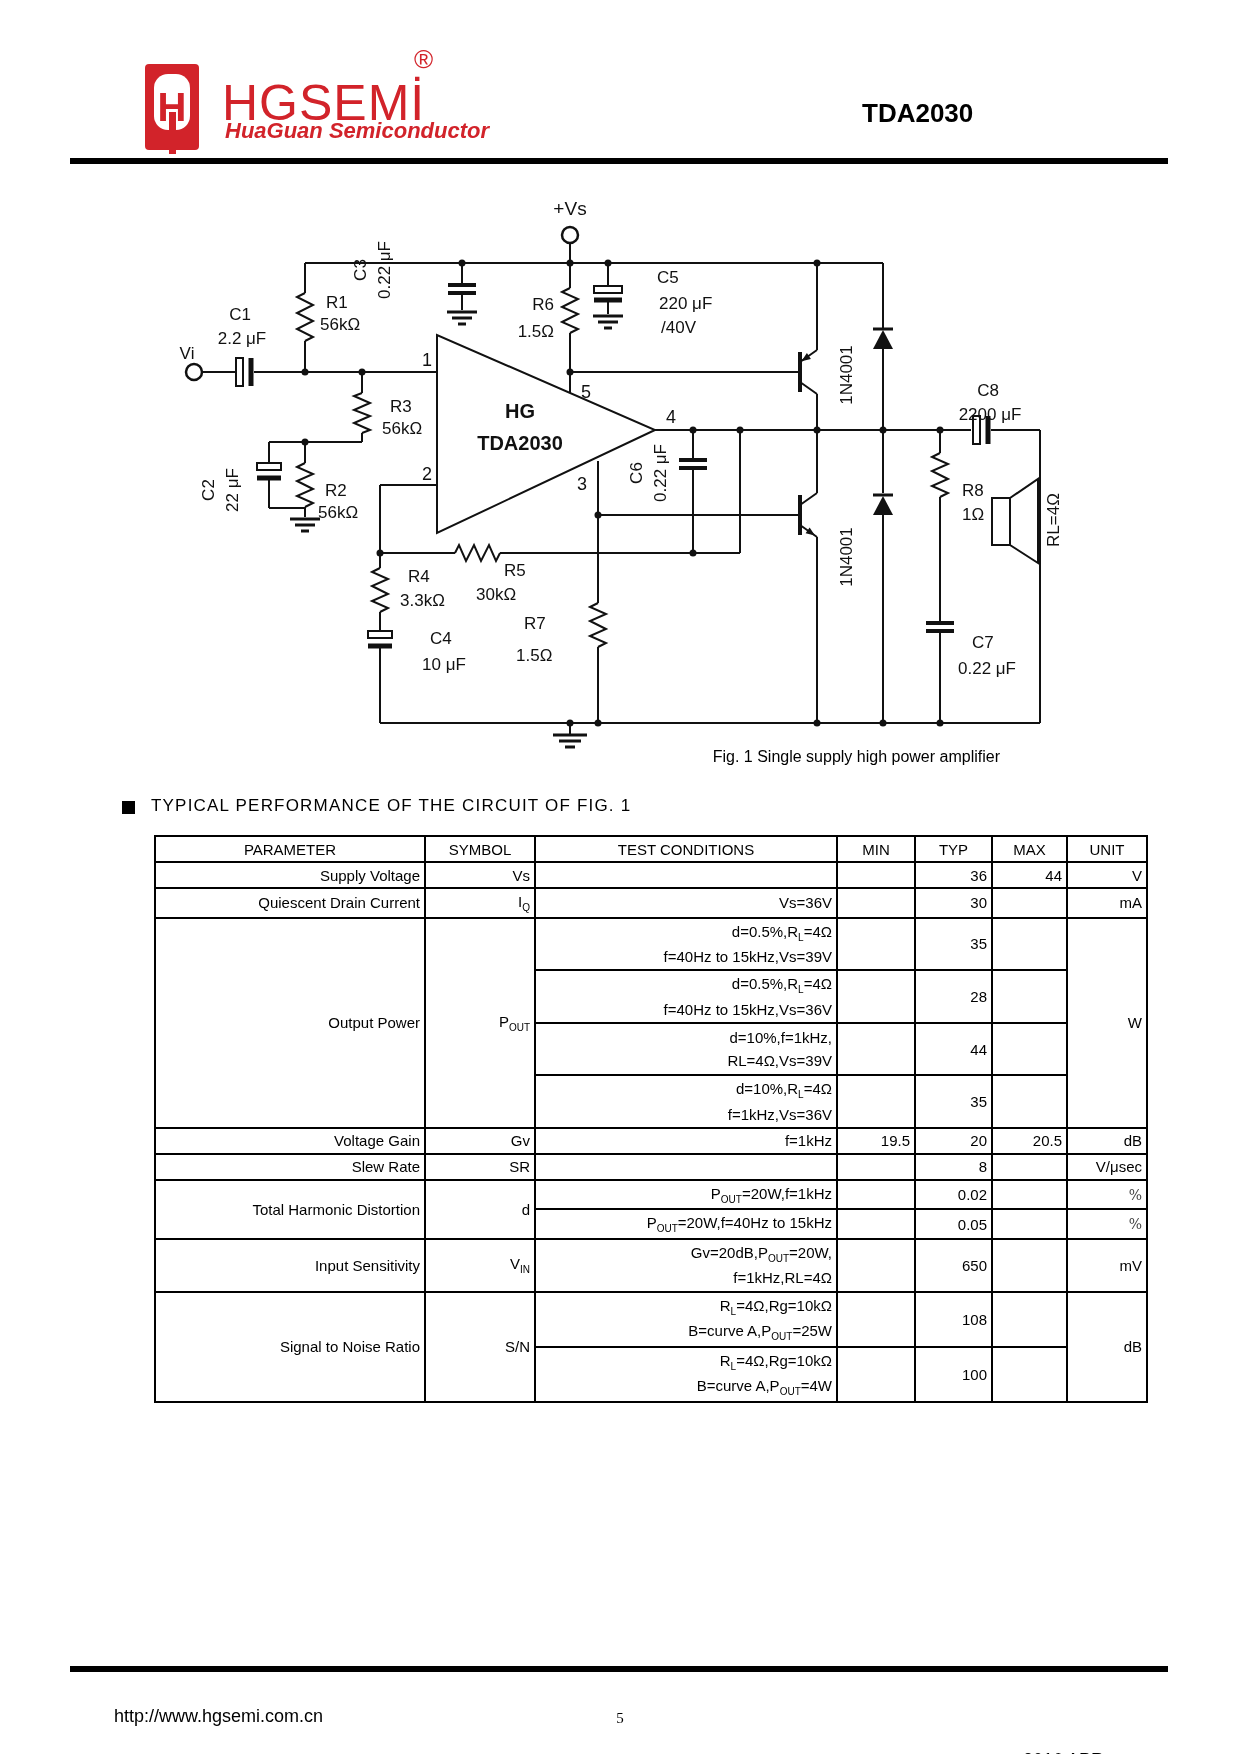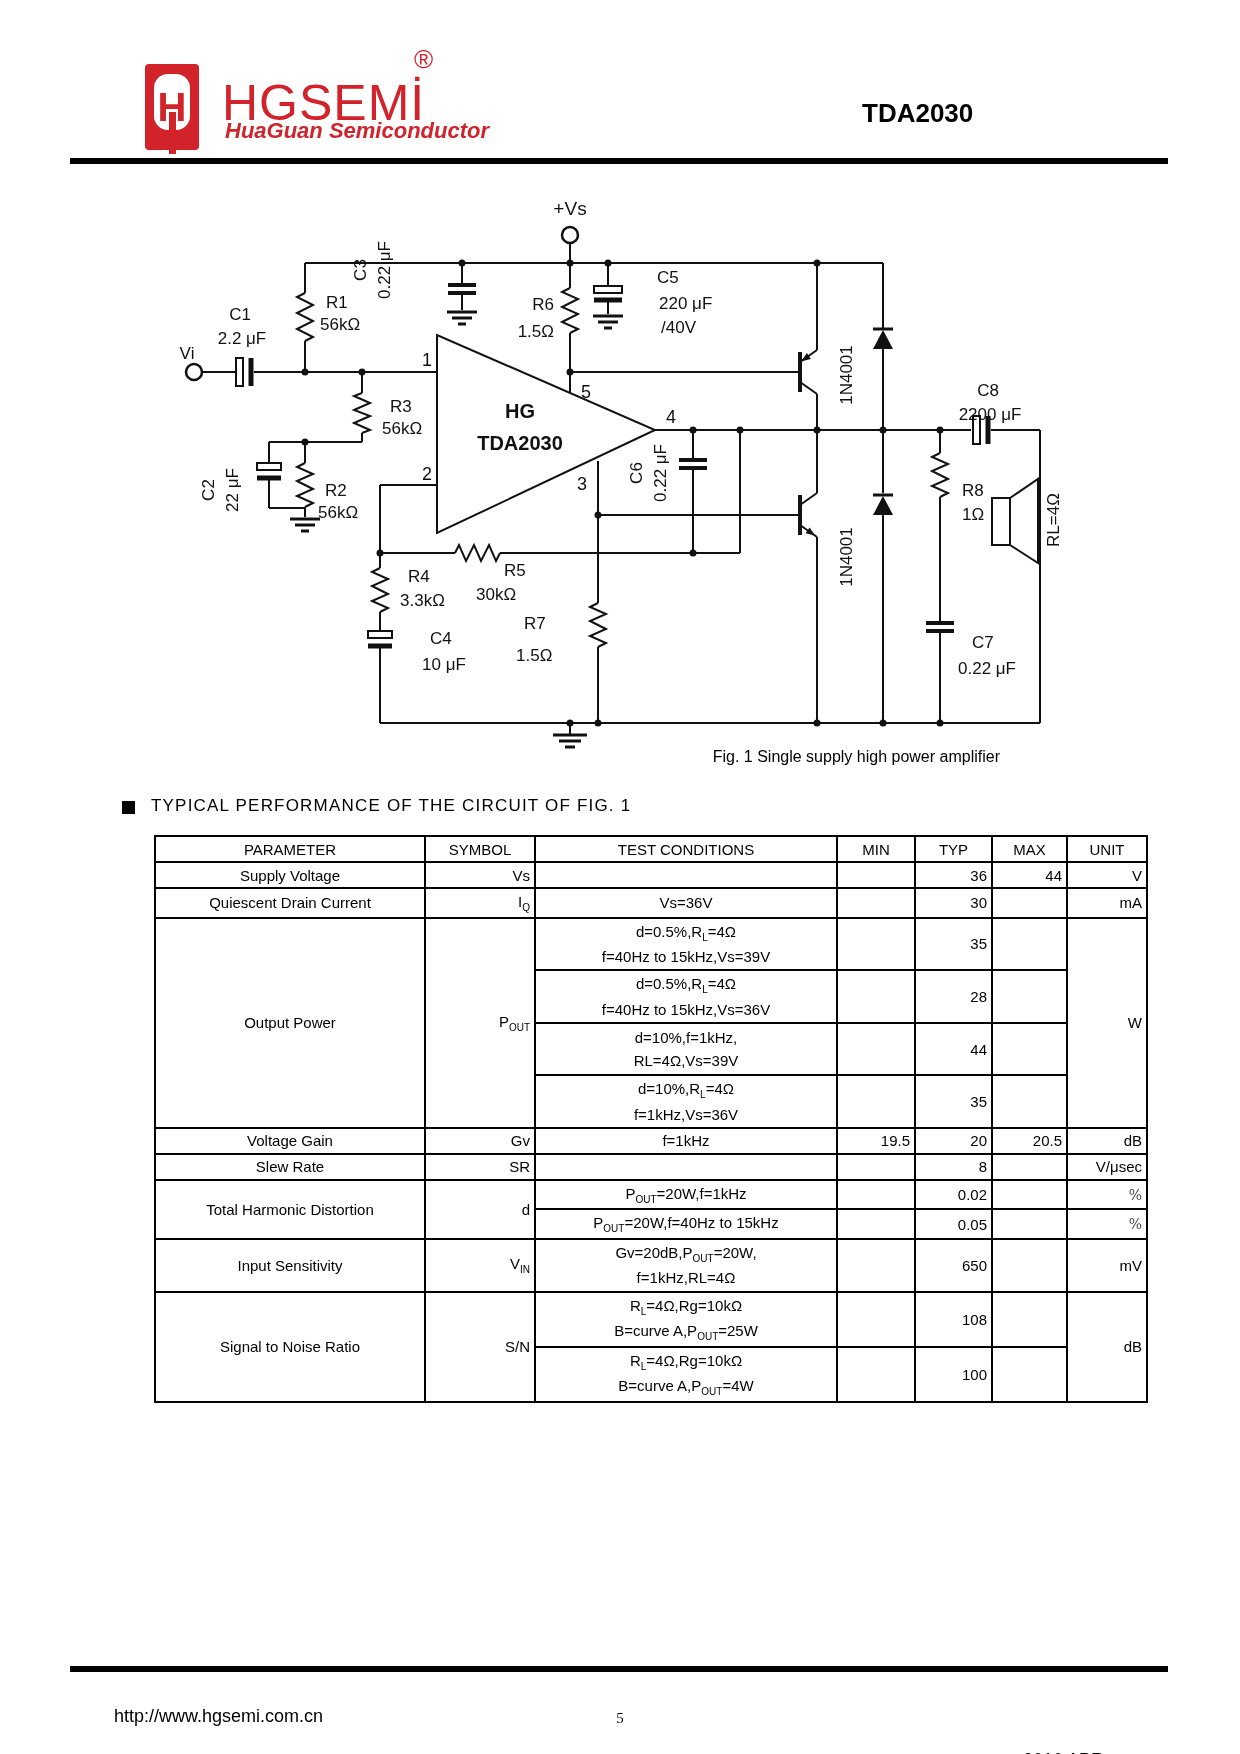--- a/index.html
+++ b/index.html
@@ -21,21 +21,21 @@
   svg .vs{font-size:19px;}
   
   .bullet{position:absolute;left:122px;top:801px;width:13px;height:13px;background:#000;}
   .heading{position:absolute;left:151px;top:796px;font-size:17px;letter-spacing:1.2px;}
   
   table.perf{position:absolute;left:118px;top:835px;border-collapse:collapse;table-layout:fixed;width:992px;
              font-size:15px;margin-left:36px;}
   table.perf th,table.perf td{border:2px solid #000;padding:1px 4px;overflow:hidden;}
   table.perf th{font-weight:normal;text-align:center;}
   tr.s{height:26px;} tr.d{height:52px;}
-  td.l,th.l{text-align:center;}
+  td.l,th.l{text-align:right;}
   td.c{text-align:right;}
   td.tb{border-top:3px solid #000;}
   .ln{display:block;line-height:1.55;}
   sub{font-size:10px;}
   td.pct{font-family:"DejaVu Serif",serif;font-size:14px;color:#444;}
   
   .f-url{position:absolute;left:114px;top:1706px;font-size:18px;}
   .f-page{position:absolute;left:0;top:1710px;width:1240px;text-align:center;
           font-family:"Liberation Serif",serif;font-size:15px;}
   .f-date{position:absolute;right:136px;top:1750px;font-size:18px;text-decoration:underline;}

